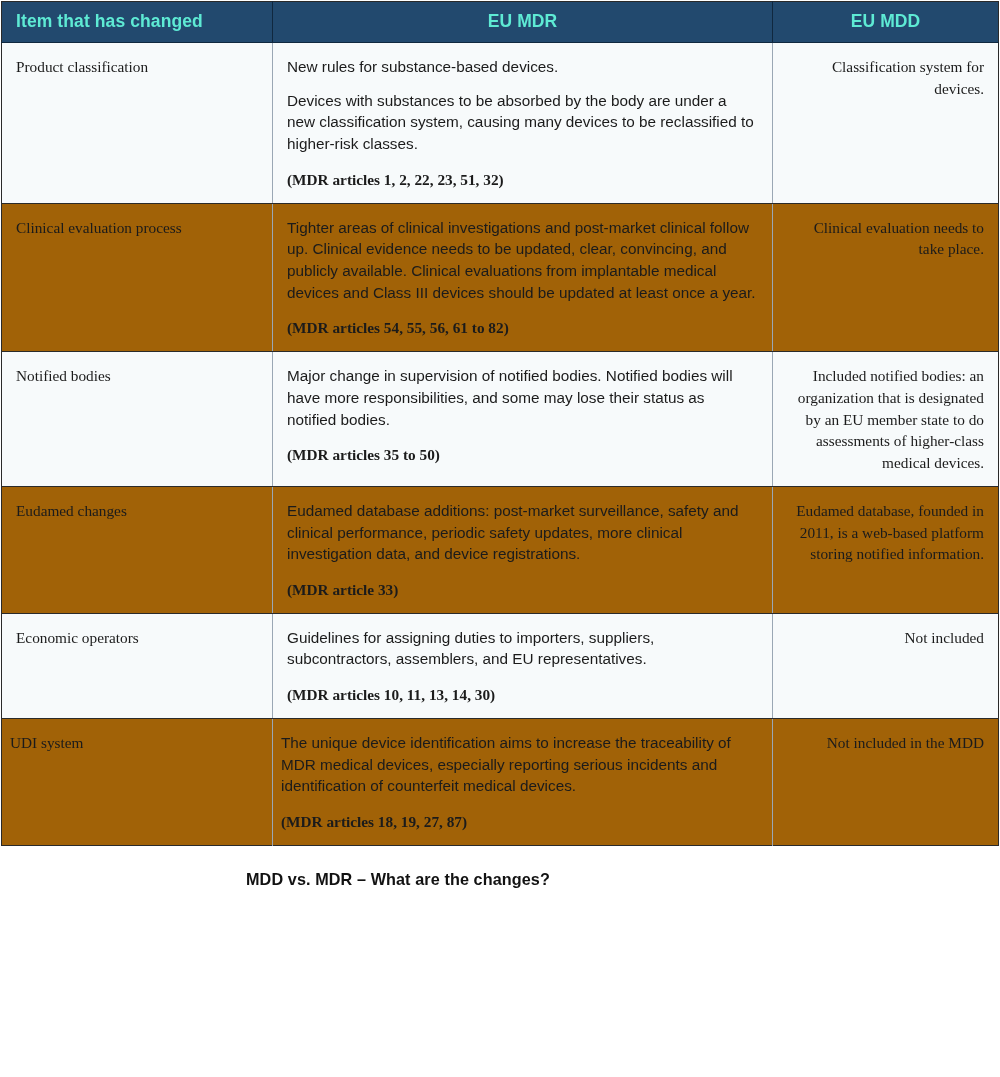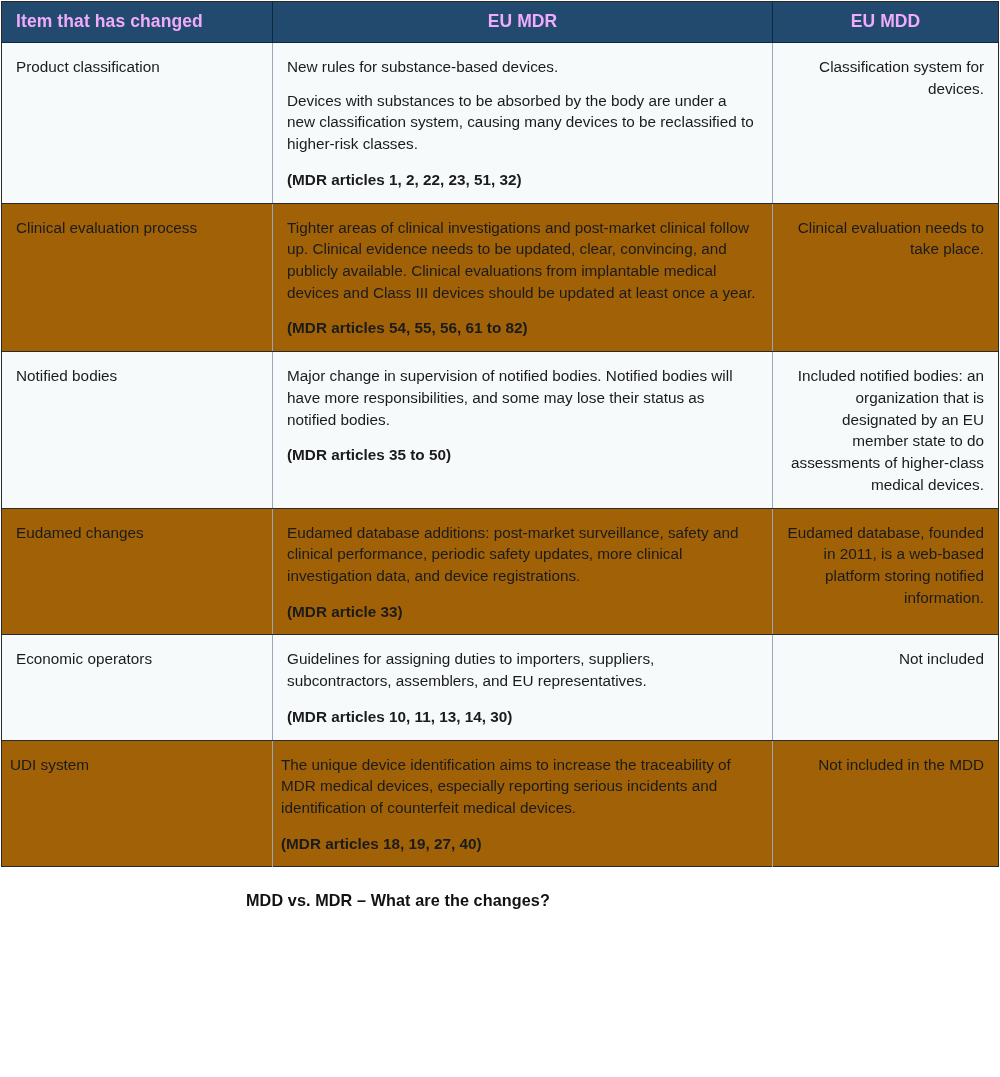--- a/index.html
+++ b/index.html
@@ -29,21 +29,21 @@
     margin: 1px 0 0 1px;
     border: 1px solid #2a2a2a;
   }
 
   table.compare col.c1 { width: 271px; }
   table.compare col.c2 { width: 500px; }
   table.compare col.c3 { width: 226px; }
 
   thead th {
     background: #22496e;
-    color: #f0abfc;
+    color: #5eead4;
     font-size: 17.5px;
     font-weight: bold;
     letter-spacing: 0.1px;
     padding: 9px 10px 10px 10px;
     border-right: 1px solid #10283f;
     border-bottom: 1px solid #10283f;
     text-align: center;
     vertical-align: middle;
     height: 38px;
   }
@@ -66,21 +66,21 @@
   tbody tr:last-child td { border-bottom: none; padding-left: 8px; }
 
   tbody tr.odd td  { background: #f7fafb; }
   tbody tr.even td { background: #a16207; }
 
   td.item { white-space: normal; }
 
   td p {
     margin: 0 0 12px 0;
   }
-  td p:last-child { margin-bottom: 0; }
+  td p:last-child { margin-bottom: 0; font-family: Liberation Serif, serif; }
 
   td p.ref {
     font-weight: bold;
     margin-top: 14px;
   }
 
   td.mdd p { margin-bottom: 0; text-align: right; }
 
   .caption {
     width: 796px;
@@ -177,21 +177,21 @@
           <p>Not included</p>
         </td>
       </tr>
 
       <tr class="even">
         <td class="item">
           <p>UDI system</p>
         </td>
         <td class="mdr">
           <p>The unique device identification aims to increase the traceability of MDR medical devices, especially reporting serious incidents and identification of counterfeit medical devices.</p>
-          <p class="ref">(MDR articles 18, 19, 27, 40)</p>
+          <p class="ref">(MDR articles 18, 19, 27, 87)</p>
         </td>
         <td class="mdd">
           <p>Not included in the MDD</p>
         </td>
       </tr>
 
     </tbody>
   </table>
 
   <div class="caption">MDD vs. MDR – What are the changes?</div>

